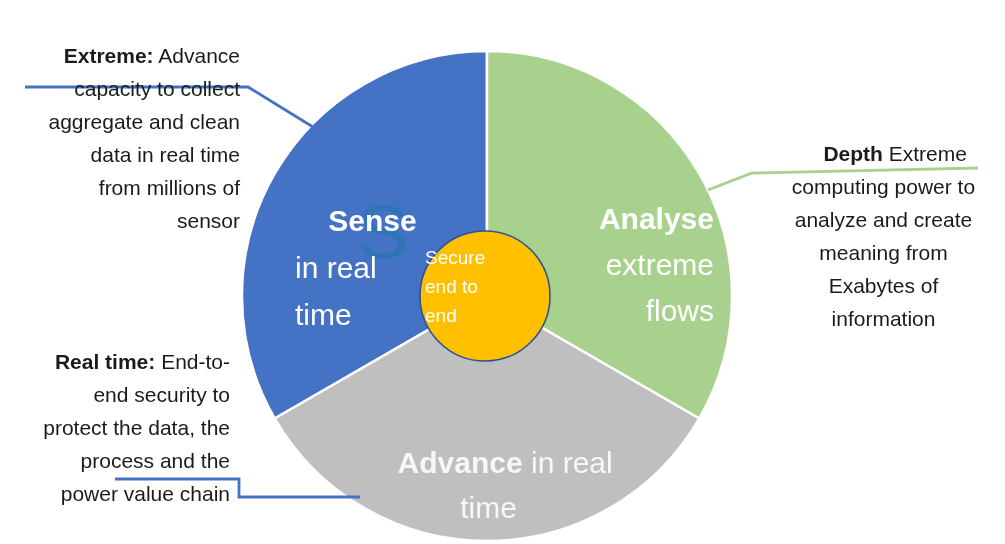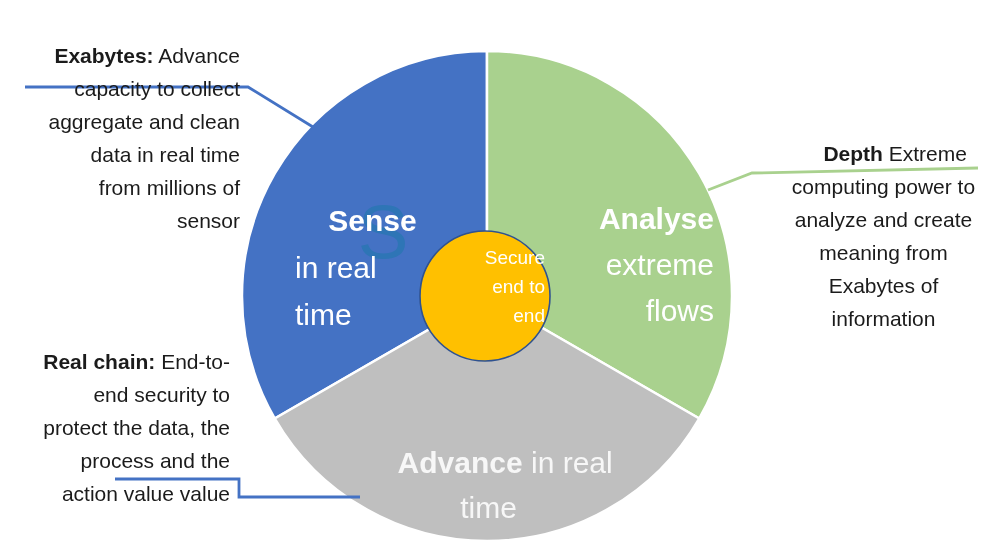--- a/index.html
+++ b/index.html
@@ -27,21 +27,21 @@
     font-size:30px;
     white-space:pre;
     color:#ffffff;
   }
   .slice-label .lead{font-weight:bold;margin-top:28px;}
   #sense-label{left:295px;top:150px;width:150px;line-height:47px;text-align:left;}
   #analyse-label{left:548px;top:150px;width:166px;line-height:46px;text-align:right;}
   #decide-label{left:345px;top:395px;width:287px;line-height:45px;text-align:center;color:#f7f7f7;}
   #secure-label{
     position:absolute;left:425px;top:243px;width:120px;
-    font-size:19px;line-height:29px;text-align:right;
+    font-size:19px;line-height:29px;text-align:left;
     color:#ffffff;white-space:pre;
   }
   #surface-annotation{left:6px;top:6px;width:234px;}
   #realtime-annotation{left:0px;top:312px;width:230px;}
   #depth-annotation{left:762px;top:104px;width:243px;}
   .watermark{font-family:"Liberation Sans", sans-serif;}
 </style>
 </head>
 <body>
 
@@ -77,38 +77,38 @@
   <div id="decide-label" class="slice-label">
     <span class="lead">Advance</span><span> in real
 time</span>
   </div>
 
   <div id="secure-label">Secure
 end to
 end</div>
 
   <div id="surface-annotation" class="annotation ann-right">
-    <span class="lead">Exabytes:</span><span> Advance
+    <span class="lead">Extreme:</span><span> Advance
 capacity to collect
 aggregate and clean
 data in real time
 from millions of
 sensor</span>
   </div>
 
   <div id="depth-annotation" class="annotation ann-left">
     <span class="lead">Depth</span><span> Extreme
 computing power to
 analyze and create
 meaning from
 Exabytes of
 information</span>
   </div>
 
   <div id="realtime-annotation" class="annotation ann-right">
-    <span class="lead">Real chain:</span><span> End-to-
+    <span class="lead">Real time:</span><span> End-to-
 end security to
 protect the data, the
 process and the
-action value value</span>
+power value chain</span>
   </div>
 
 </div>
 
 </body></html>

